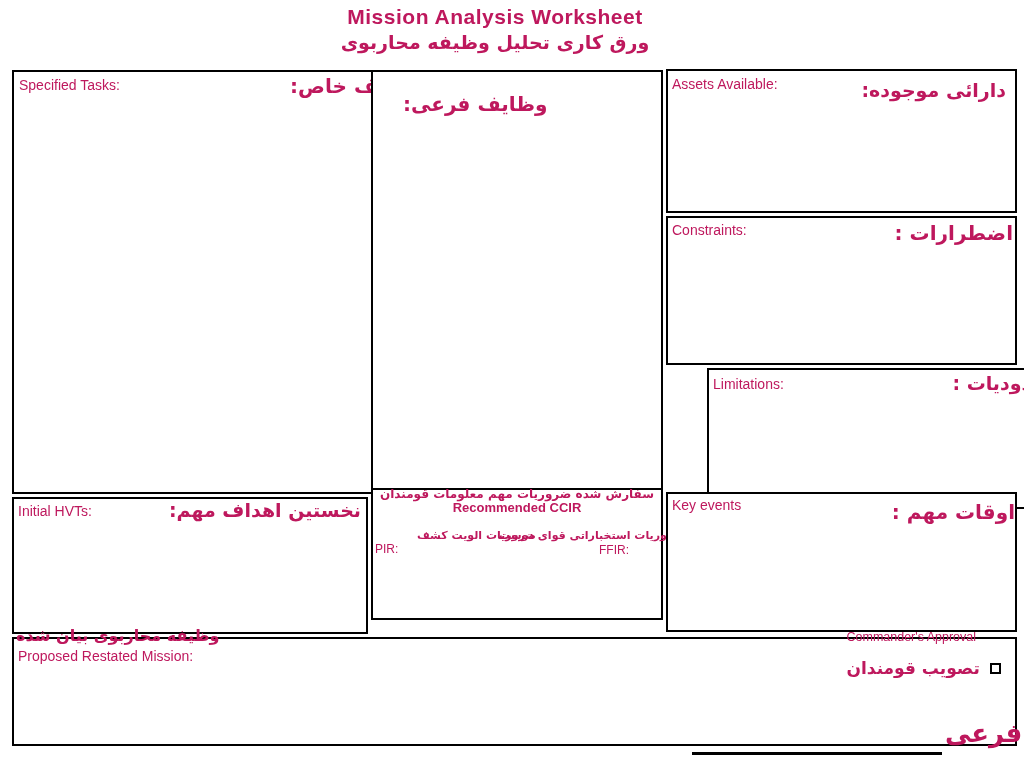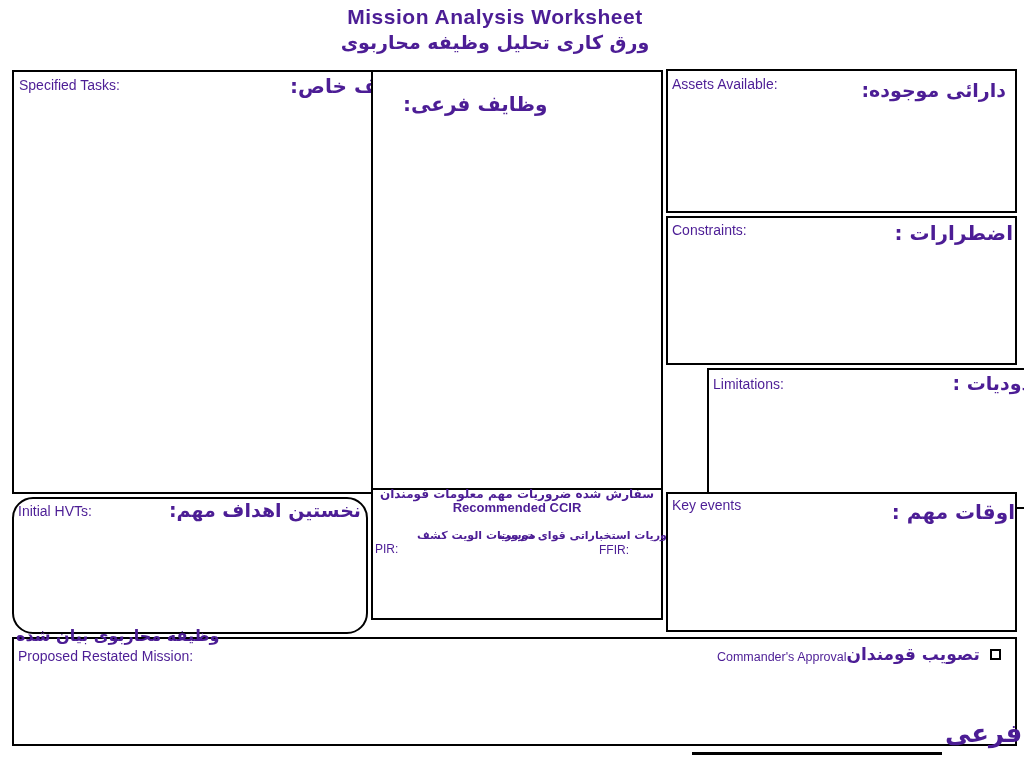--- a/index.html
+++ b/index.html
@@ -1,50 +1,50 @@
 <!DOCTYPE html>
 <html><head>
 <meta charset="utf-8">
 <style>
   * { margin:0; padding:0; box-sizing:border-box; }
   body { background:#ffffff; }
   .page {
     position:relative; width:1024px; height:768px; background:#ffffff;
-    color:#4c1d95; font-family:"Liberation Sans", sans-serif; overflow:hidden;
+    color:#be185d; font-family:"Liberation Sans", sans-serif; overflow:hidden;
   }
   .title-wrap { position:absolute; top:5px; left:0; width:990px; text-align:center; }
   .title-en { font-size:21px; font-weight:bold; letter-spacing:0.5px; }
   .title-fa { font-size:19px; font-weight:bold; font-family:"DejaVu Sans", sans-serif; direction:rtl; margin-top:2px; }
 
   .box { position:absolute; border:2px solid #000; background:#fff; }
   .en-label { position:absolute; font-size:14px; white-space:nowrap; }
   .fa-label { position:absolute; font-weight:bold; font-family:"DejaVu Sans", sans-serif; direction:rtl; white-space:nowrap; }
 
   
   .box-specified   { left:12px;  top:70px;  width:420px; height:424px; }
-  .box-hvts        { left:12px;  top:497px; width:356px; height:137px;border-radius:21px; }
+  .box-hvts        { left:12px;  top:497px; width:356px; height:137px; }
   
   .box-implied     { left:371px; top:70px;  width:292px; height:427px; }
   .box-ccir        { left:371px; top:488px; width:292px; height:132px; }
   
   .box-assets      { left:666px; top:69px;  width:351px; height:144px; }
   .box-constraints { left:666px; top:216px; width:351px; height:149px; }
   .box-limitations { left:695px; top:368px; width:351px; height:141px;margin-left:12px; }
   .box-keyevents   { left:666px; top:492px; width:351px; height:140px; }
   
   .box-mission     { left:12px;  top:637px; width:1005px; height:109px; }
 
   .ccir-center-fa { top:-3px; left:0; width:100%; text-align:center; font-size:12px; }
   .ccir-center-en { top:10px; left:0; width:100%; text-align:center; font-size:13px; font-weight:bold; }
   .pir-fa  { top:39px; left:44px;  font-size:11px; }
   .pir-en  { top:52px; left:2px;   font-size:12px; }
   .ffir-fa { top:39px; left:126px; font-size:11px; }
   .ffir-en { top:53px; left:226px; font-size:12px; }
 
-  .approval-group { position:absolute; right:14px; top:-9px; display:flex; flex-direction:row; align-items:flex-end; }
+  .approval-group { position:absolute; right:14px; top:-9px; display:flex; flex-direction:column; align-items:flex-start; }
   .approval-en { font-size:12.5px; white-space:nowrap; }
   .approval-row { display:flex; align-items:center; gap:10px; margin-top:14px; }
   .approval-fa { font-weight:bold; font-family:"DejaVu Sans", sans-serif; direction:rtl; font-size:17px; white-space:nowrap; }
   .checkbox { width:11px; height:11px; border:2px solid #000; display:inline-block; background:#fff; }
 
   .prm-fa { left:16px; top:626px; font-size:16px; }
   .signature-line { position:absolute; left:692px; top:752px; width:250px; border-top:3px solid #000; }
   .signature-fa { left:945px; top:718px; font-size:26px; }
 </style>
 </head>

